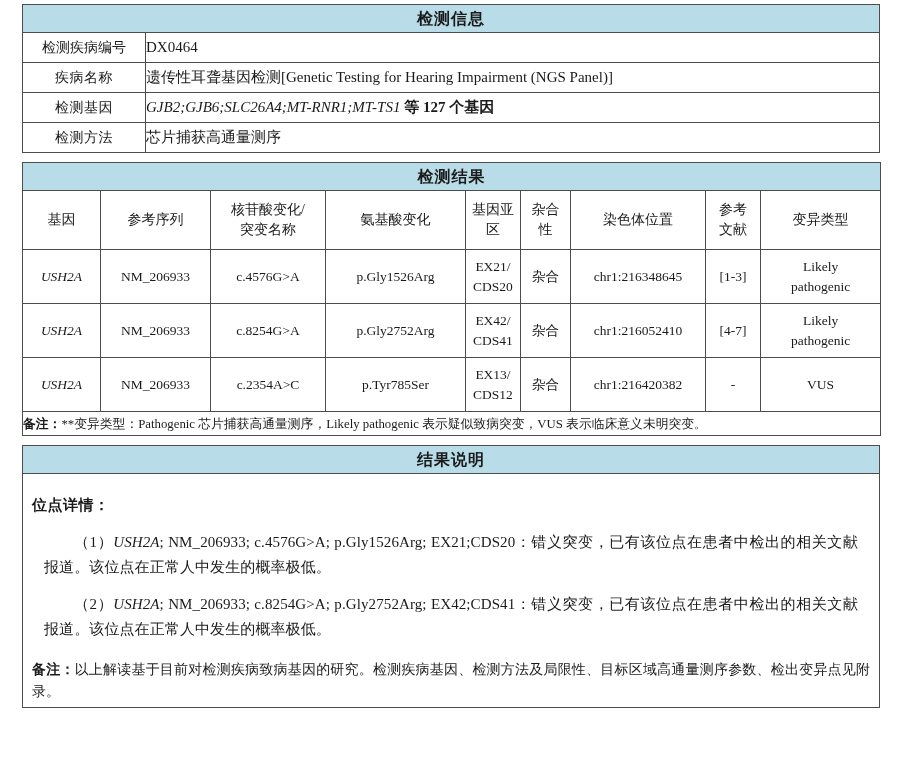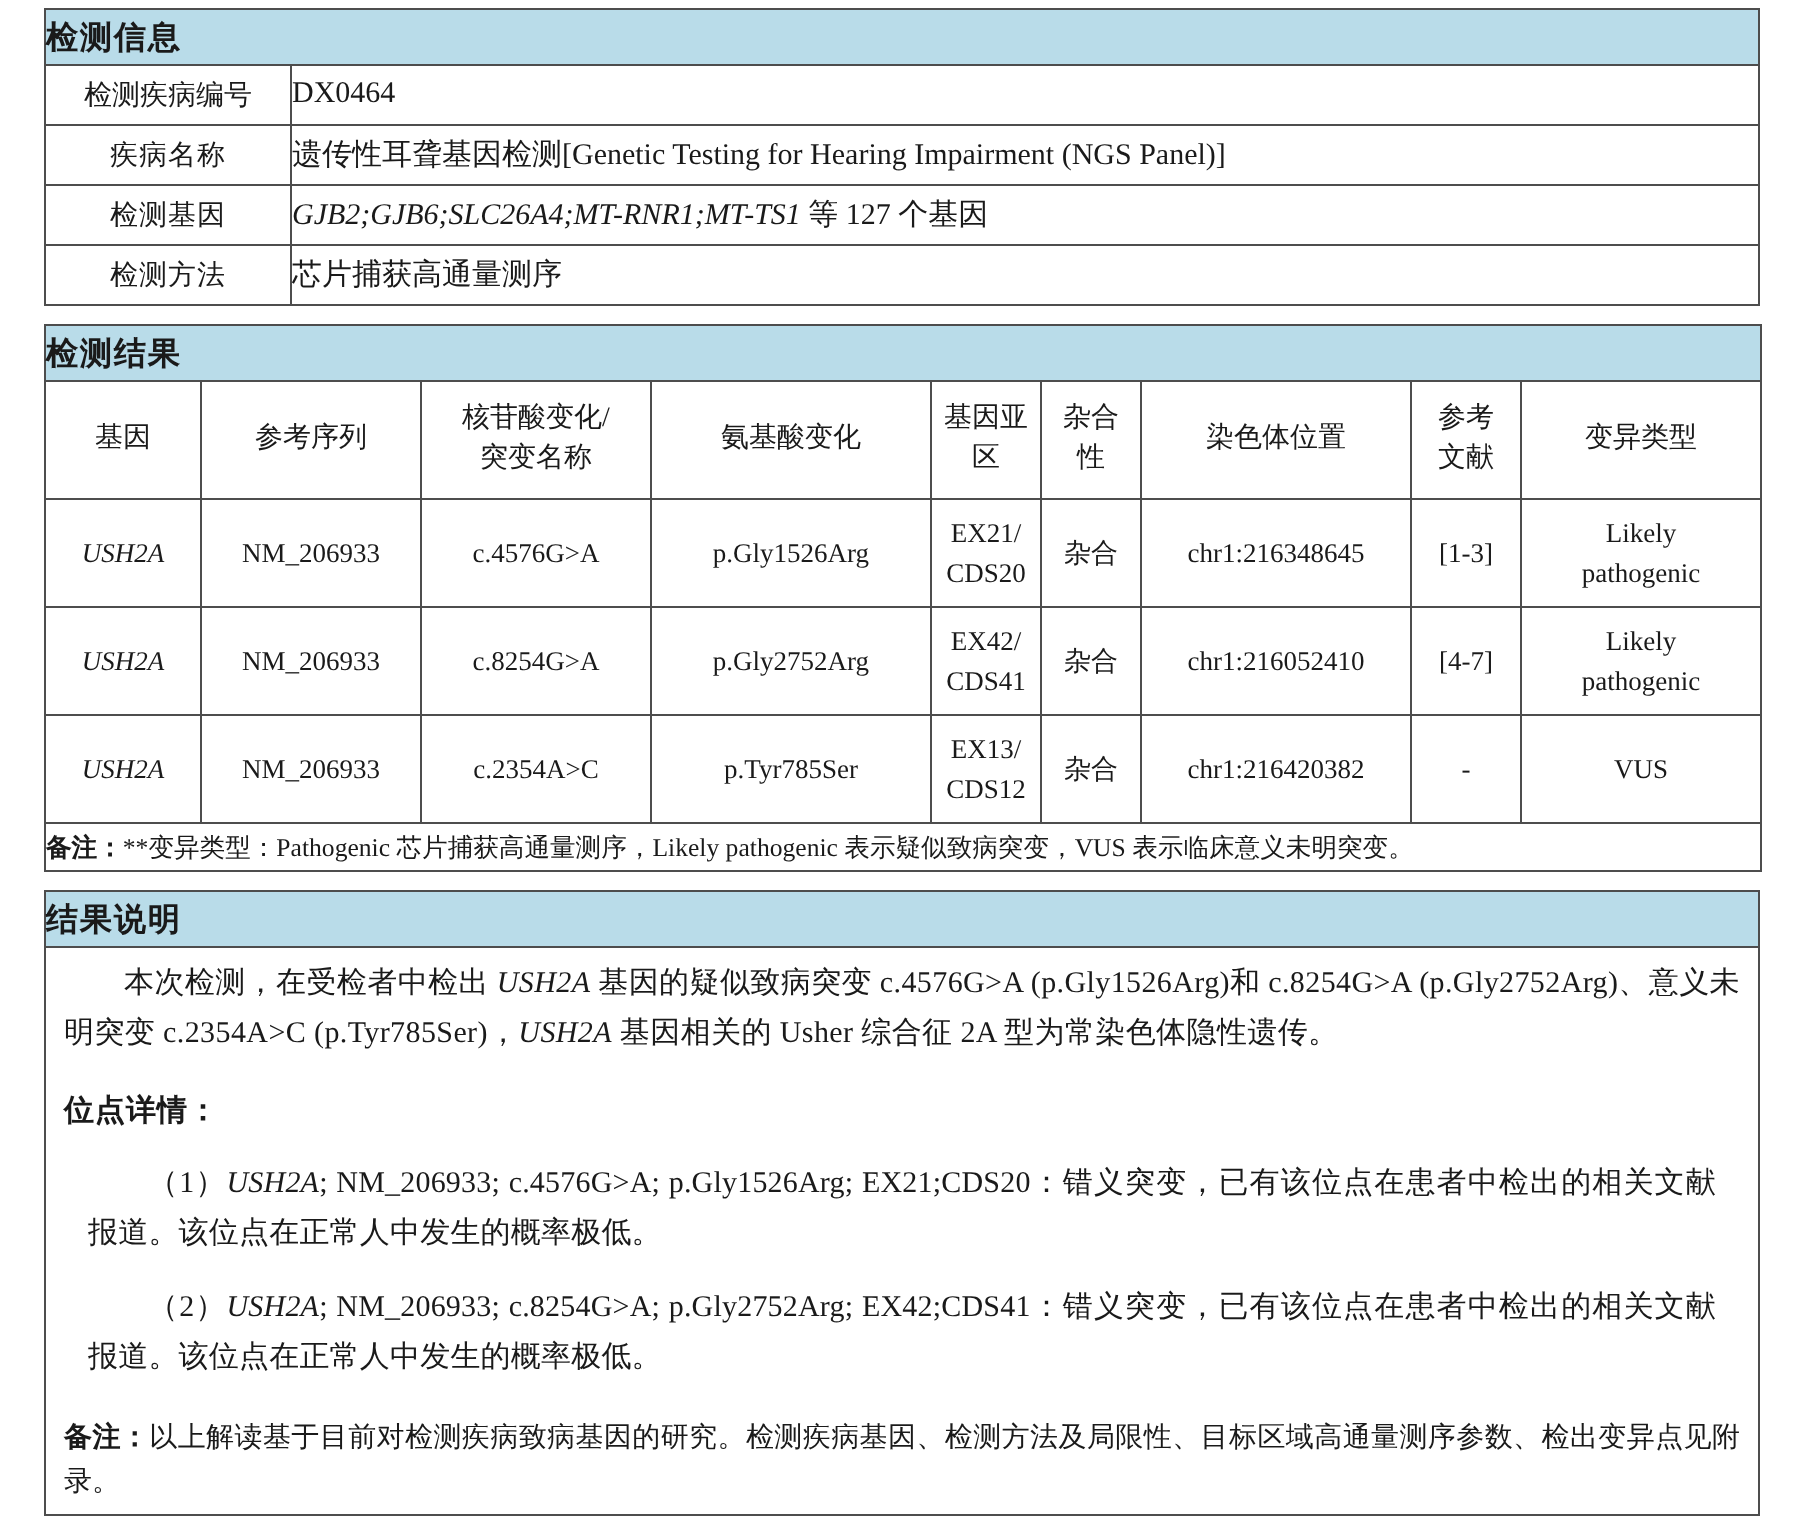--- a/index.html
+++ b/index.html
@@ -33,21 +33,21 @@
   }
   table.doc td, table.doc th {
     border: 1px solid #4d4d4d;
     padding: 0;
     vertical-align: middle;
   }
 
   
   .banner {
     background: #b9dce9;
-    text-align: left;
+    text-align: center;
     font-weight: bold;
     font-size: 16px;
     line-height: 27px;
     height: 27px;
     letter-spacing: 1px;
     font-family: "DejaVu Sans", "Liberation Sans", sans-serif;
   }
 
   
   .info-label {
@@ -57,21 +57,21 @@
     height: 29px;
     letter-spacing: .5px;
   }
   .info-label.wide { letter-spacing: 0; }
   .info-value {
     padding-left: 8px;
     font-size: 15px;
     height: 29px;
   }
   .info-value.ital { font-style: italic; }
-  .info-value.ital .plain { font-style: normal; }
+  .info-value.ital .plain { font-style: normal; font-weight: bold; }
 
   
   .rt-head td {
     text-align: center;
     font-size: 14px;
     height: 58px;
     line-height: 20px;
     padding: 2px 1px;
   }
   .rt-body td {
@@ -294,21 +294,20 @@
   <table class="doc" style="margin-top:9px;">
     <tbody>
       <tr>
         <td class="banner">结果说明</td>
       </tr>
     </tbody>
   </table>
 
   <div class="explain-box">
 
-    <p class="explain-p"><span>本次检测，在受检者中检出 </span><i class="gn">USH2A</i><span> 基因的疑似致病突变 c.4576G&gt;A (p.Gly1526Arg)和 c.8254G&gt;A (p.Gly2752Arg)、意义未明突变 c.2354A&gt;C (p.Tyr785Ser)，</span><i class="gn">USH2A</i><span> 基因相关的 Usher 综合征 2A 型为常染色体隐性遗传。</span></p>
 
     <div class="sec-title">位点详情：</div>
 
     <p class="detail-p"><span>（1）</span><i class="gn">USH2A</i><span>; NM_206933; c.4576G&gt;A; p.Gly1526Arg; EX21;CDS20：错义突变，已有该位点在患者中检出的相关文献报道。该位点在正常人中发生的概率极低。</span></p>
 
     <p class="detail-p"><span>（2）</span><i class="gn">USH2A</i><span>; NM_206933; c.8254G&gt;A; p.Gly2752Arg; EX42;CDS41：错义突变，已有该位点在患者中检出的相关文献报道。该位点在正常人中发生的概率极低。</span></p>
 
 
     <p class="footer-note"><span class="lbl">备注：</span><span>以上解读基于目前对检测疾病致病基因的研究。检测疾病基因、检测方法及局限性、目标区域高通量测序参数、检出变异点见附录。</span></p>
 

